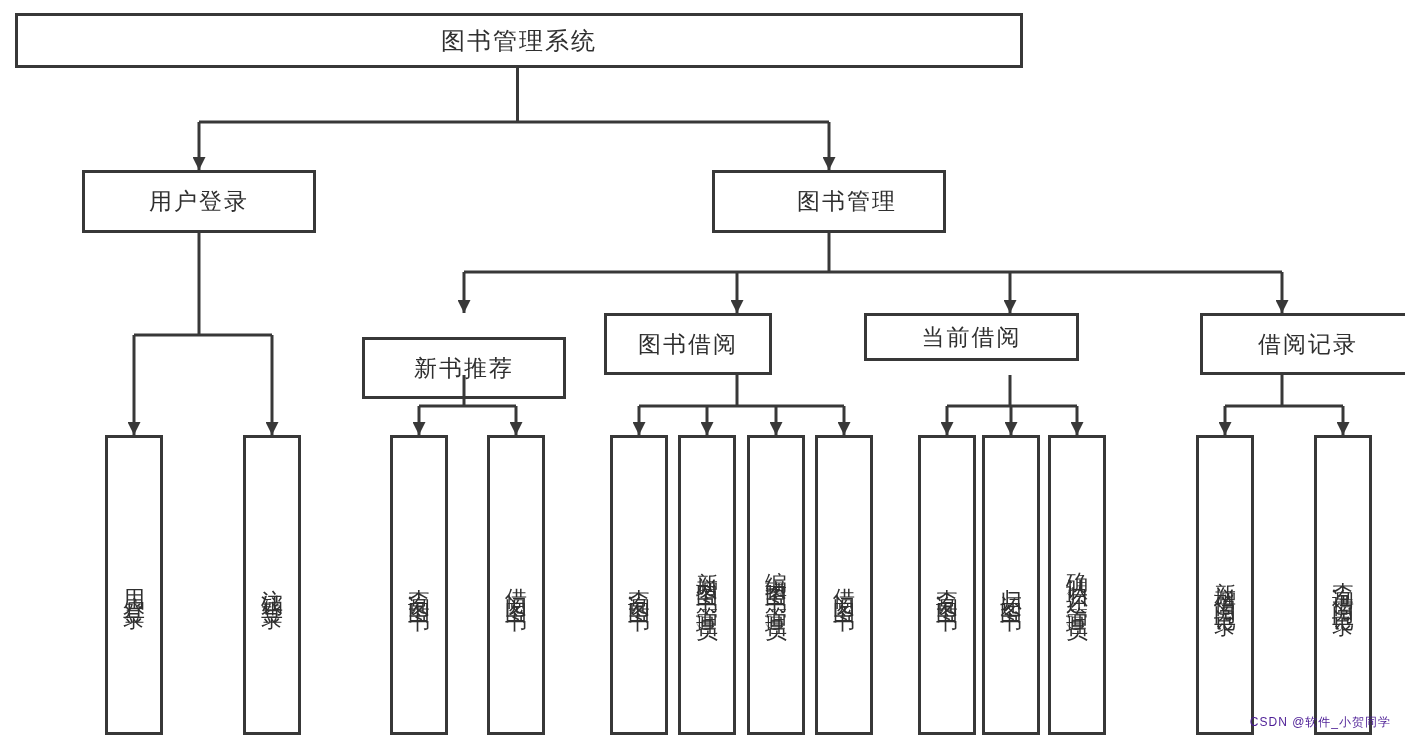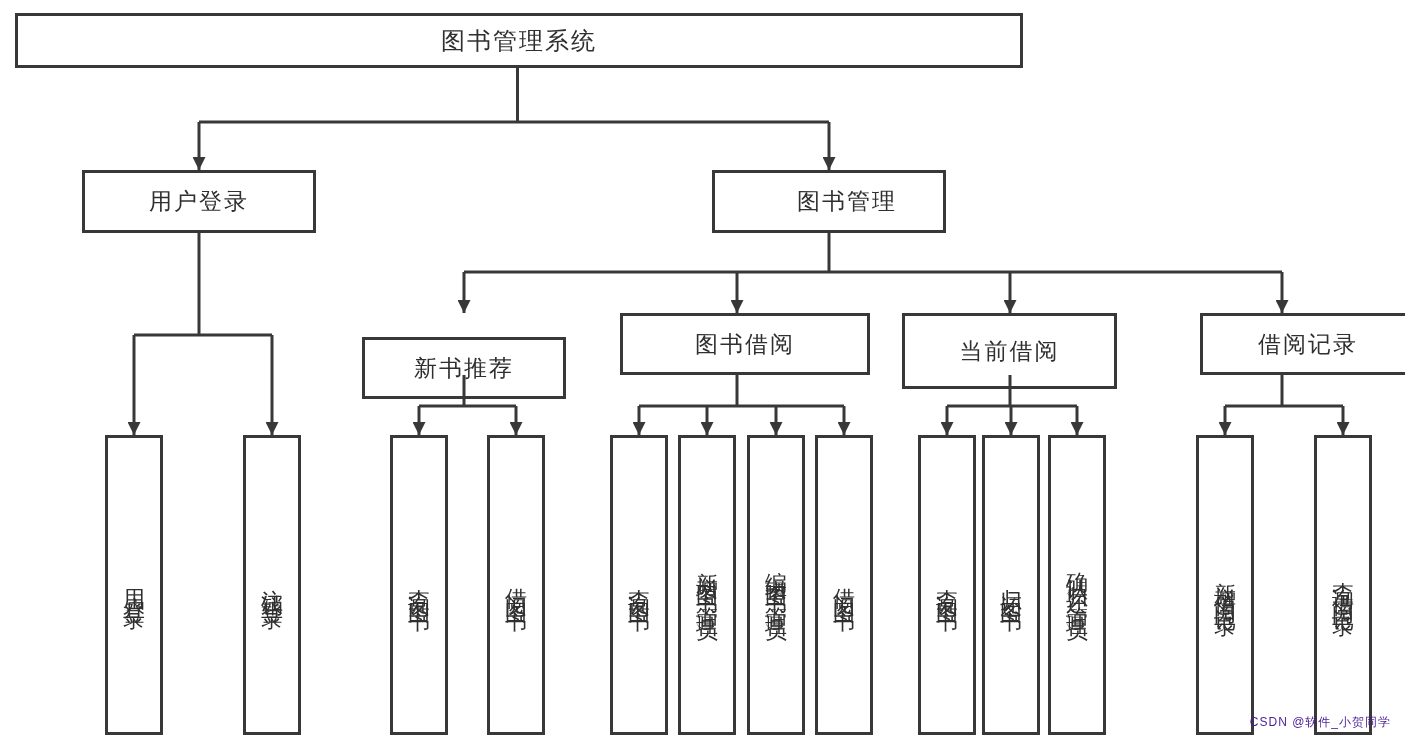--- a/index.html
+++ b/index.html
@@ -123,24 +123,24 @@
   <div class="box" style="left:82px; top:170px; width:234px; height:63px;">
     <span class="h-label">用户登录</span>
   </div>
   <div class="box" style="left:712px; top:170px; width:234px; height:63px;padding-left:36px;">
     <span class="h-label">图书管理</span>
   </div>
 
   <div class="box" style="left:362px; top:313px; width:204px; height:62px;margin-top:24px;">
     <span class="h-label">新书推荐</span>
   </div>
-  <div class="box" style="left:620px; top:313px; width:250px; height:62px;">
+  <div class="box" style="left:604px; top:313px; width:168px; height:62px;">
     <span class="h-label">图书借阅</span>
   </div>
-  <div class="box" style="left:902px; top:313px; width:215px; height:76px;">
+  <div class="box" style="left:864px; top:313px; width:215px; height:48px;">
     <span class="h-label">当前借阅</span>
   </div>
   <div class="box" style="left:1200px; top:313px; width:216px; height:62px;">
     <span class="h-label">借阅记录</span>
   </div>
 
   <div class="box" style="left:105px; top:435px; width:58px; height:300px;">
     <span class="v-label">用户登录</span>
   </div>
   <div class="box" style="left:243px; top:435px; width:58px; height:300px;">

